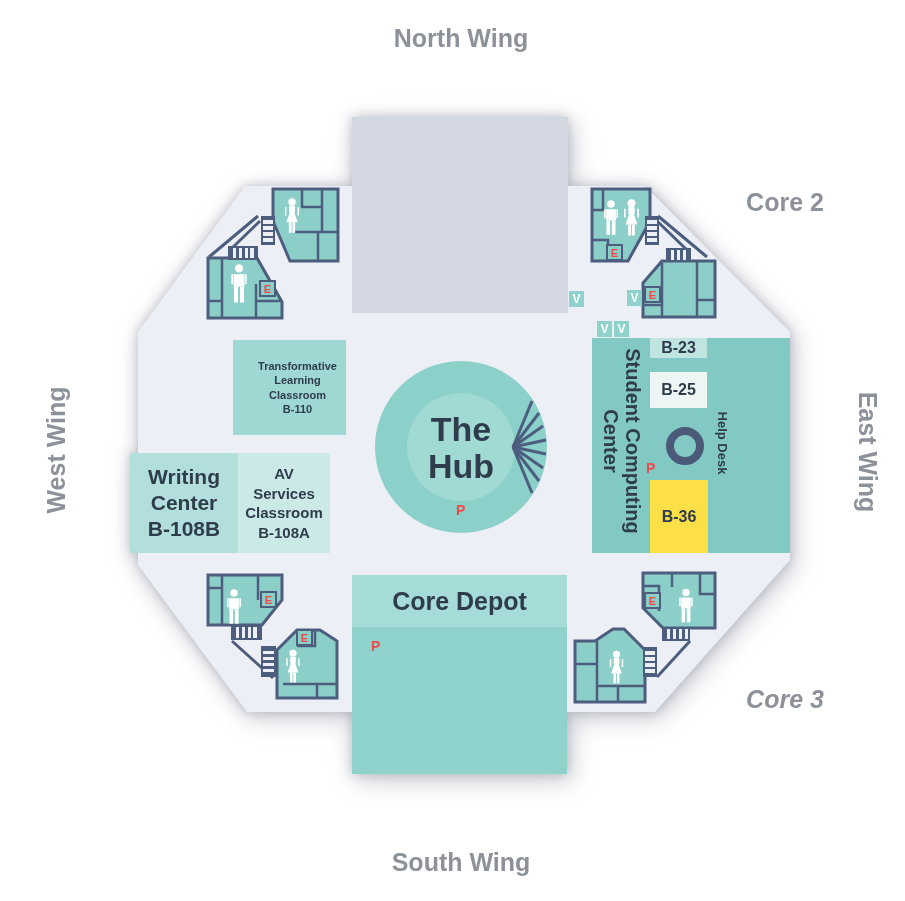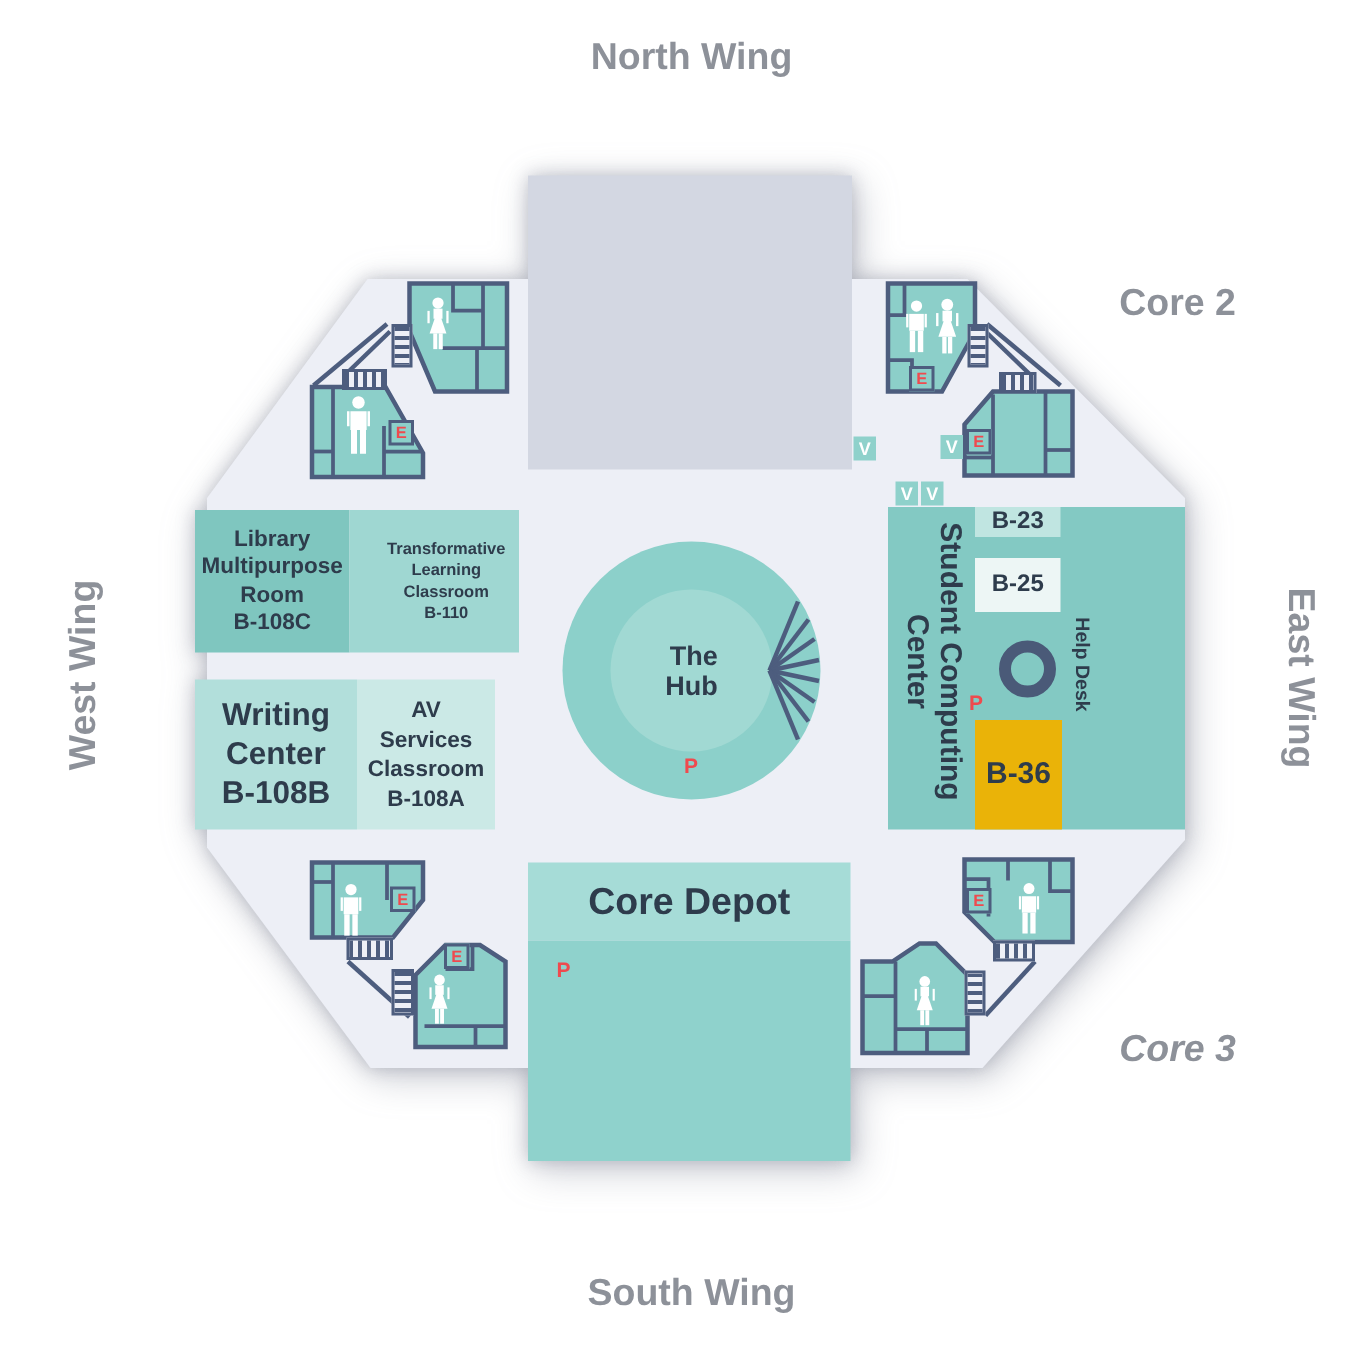--- a/index.html
+++ b/index.html
@@ -20,34 +20,34 @@
   
   .room{display:flex;align-items:center;justify-content:center;text-align:center;
         color:#2e3c4c;font-weight:bold;white-space:pre-line;}
   .r-library{left:130px;top:340px;width:103px;height:95px;background:#7fc6bf;font-size:15px;line-height:1.22;}
   .r-tlc{left:233px;top:340px;width:97px;height:95px;background:#9fd7d2;font-size:11px;line-height:1.3;padding-left:16px;}
   .r-writing{left:130px;top:453px;width:108px;height:100px;background:#b2dfdb;font-size:21px;line-height:1.25;}
   .r-av{left:238px;top:453px;width:92px;height:100px;background:#cbe9e6;font-size:15px;line-height:1.3;}
   .r-scc{left:592px;top:338px;width:198px;height:215px;background:#83c9c3;}
   .r-b23{left:650px;top:338px;width:57px;height:20px;background:#c0e5e1;font-size:16px;}
   .r-b25{left:650px;top:372px;width:57px;height:36px;background:#edf6f5;font-size:16px;}
-  .r-b36{left:650px;top:480px;width:58px;height:73px;background:#eab308;font-size:20px;}
+  .r-b36{left:650px;top:480px;width:58px;height:73px;background:#fde047;font-size:16px;}
   .scc-label{left:622px;top:441px;font-size:20px;line-height:1.12;font-weight:bold;color:#2e3c4c;
              text-align:center;white-space:pre-line;}
   .helpdesk-label{left:722px;top:443px;font-size:13px;font-weight:bold;color:#2e3c4c;white-space:nowrap;}
   .helpdesk-circle{left:666px;top:427px;width:22px;height:22px;border:8px solid #4a5a78;border-radius:50%;}
   .media-strip{left:352px;top:575px;width:215px;height:52px;background:#a6dcd7;
                font-size:25px;}
   .media-body{left:352px;top:627px;width:215px;height:147px;background:#8fd2cc;}
   
   .hub-outer{left:375px;top:361px;width:172px;height:172px;border-radius:50%;background:#8cd0ca;}
   .hub-inner{left:407px;top:393px;width:108px;height:108px;border-radius:50%;background:#a1d9d3;}
   .hub-fan{left:375px;top:361px;width:172px;height:172px;}
-  .hub-label{left:461px;top:448px;transform:translate(-50%,-50%);font-size:18px;line-height:1.1;
-             font-weight:bold;color:#2e3c4c;text-align:right;white-space:pre-line;}
+  .hub-label{left:461px;top:448px;transform:translate(-50%,-50%);font-size:34px;line-height:1.1;
+             font-weight:bold;color:#2e3c4c;text-align:center;white-space:pre-line;}
   
   .core-svg{overflow:visible;}
   .ladder{box-sizing:border-box;border:2.5px solid #4d5d7e;background-color:#edeff6;}
   .ladder-v{background-image:repeating-linear-gradient(to bottom,#4d5d7e 0 2.5px,transparent 2.5px 6px);}
   .ladder-h{background-image:repeating-linear-gradient(to right,#4d5d7e 0 2.5px,transparent 2.5px 6px);}
   .badge-e{box-sizing:border-box;width:17px;height:17px;border:2.5px solid #4d5d7e;background:#8ccfc9;
            color:#ef4a4e;font-size:11px;font-weight:bold;display:flex;align-items:center;justify-content:center;}
   .badge-v{width:15px;height:16px;background:#8fd1cb;color:#ffffff;font-size:12px;font-weight:bold;
            display:flex;align-items:center;justify-content:center;}
   .p-mark{color:#ef4a4e;font-size:14px;font-weight:bold;}
@@ -63,24 +63,20 @@
   <div class="glabel rot-ccw" style="left:56px;top:450px;">West Wing</div>
   <div class="glabel rot-cw" style="left:867px;top:452px;">East Wing</div>
   <div class="glabel" style="left:715px;top:188px;width:140px;">Core 2</div>
   <div class="glabel" style="left:715px;top:685px;width:140px;font-style:italic;">Core 3</div>
 
   <div class="building">
 
     <div class="abs floor"></div>
     <div class="abs north-rect"></div>
 
-    <div class="abs room r-library">Library
-Multipurpose
-Room
-B-108C</div>
     <div class="abs room r-tlc">Transformative
 Learning
 Classroom
 B-110</div>
     <div class="abs room r-writing">Writing
 Center
 B-108B</div>
     <div class="abs room r-av">AV
 Services
 Classroom

